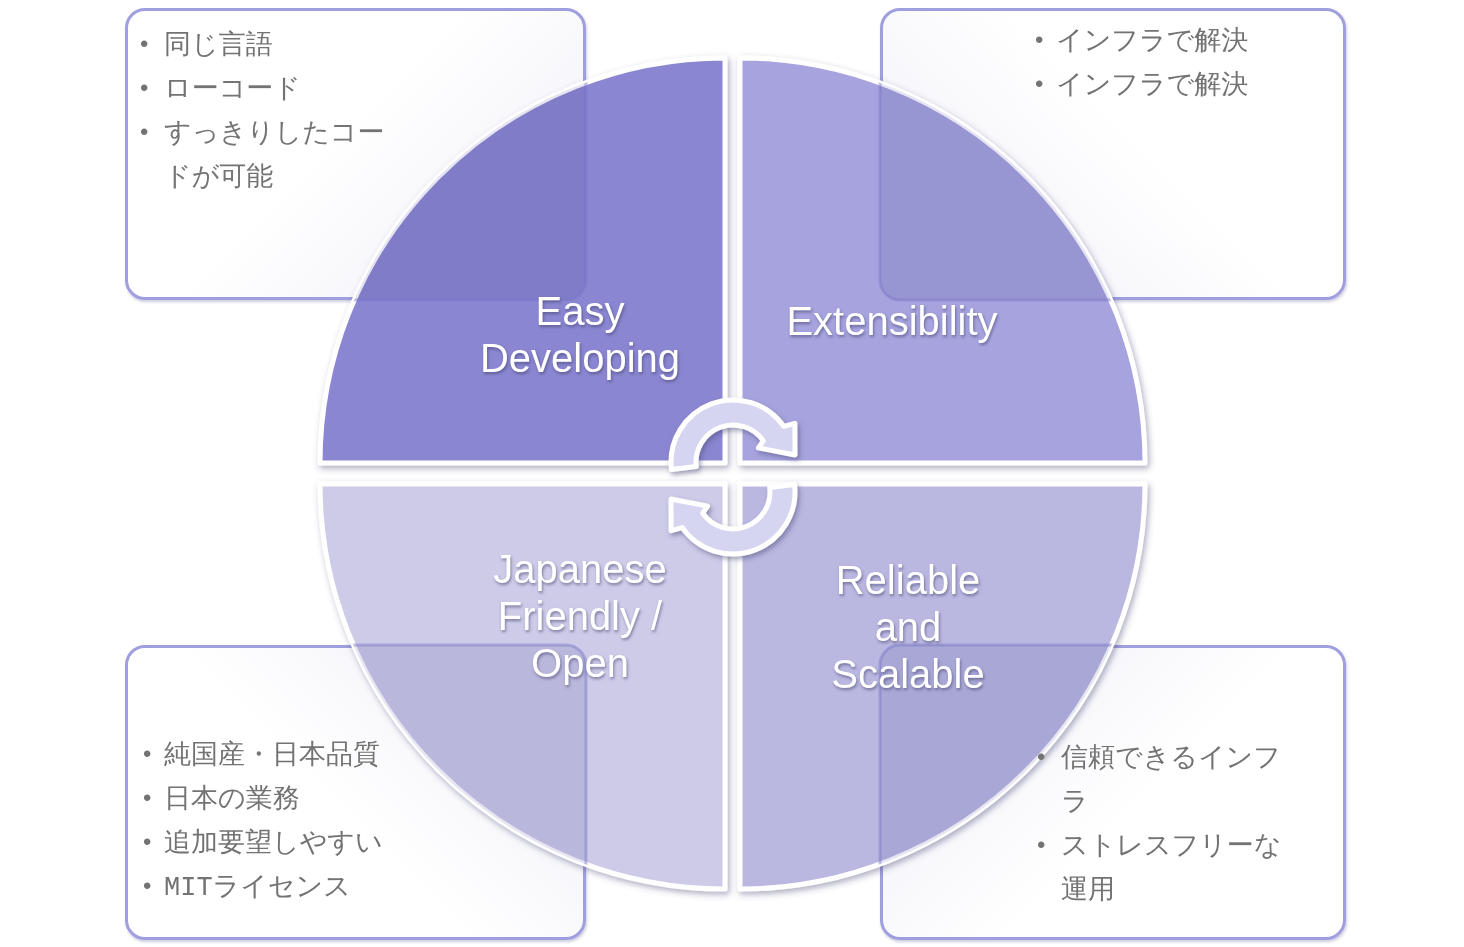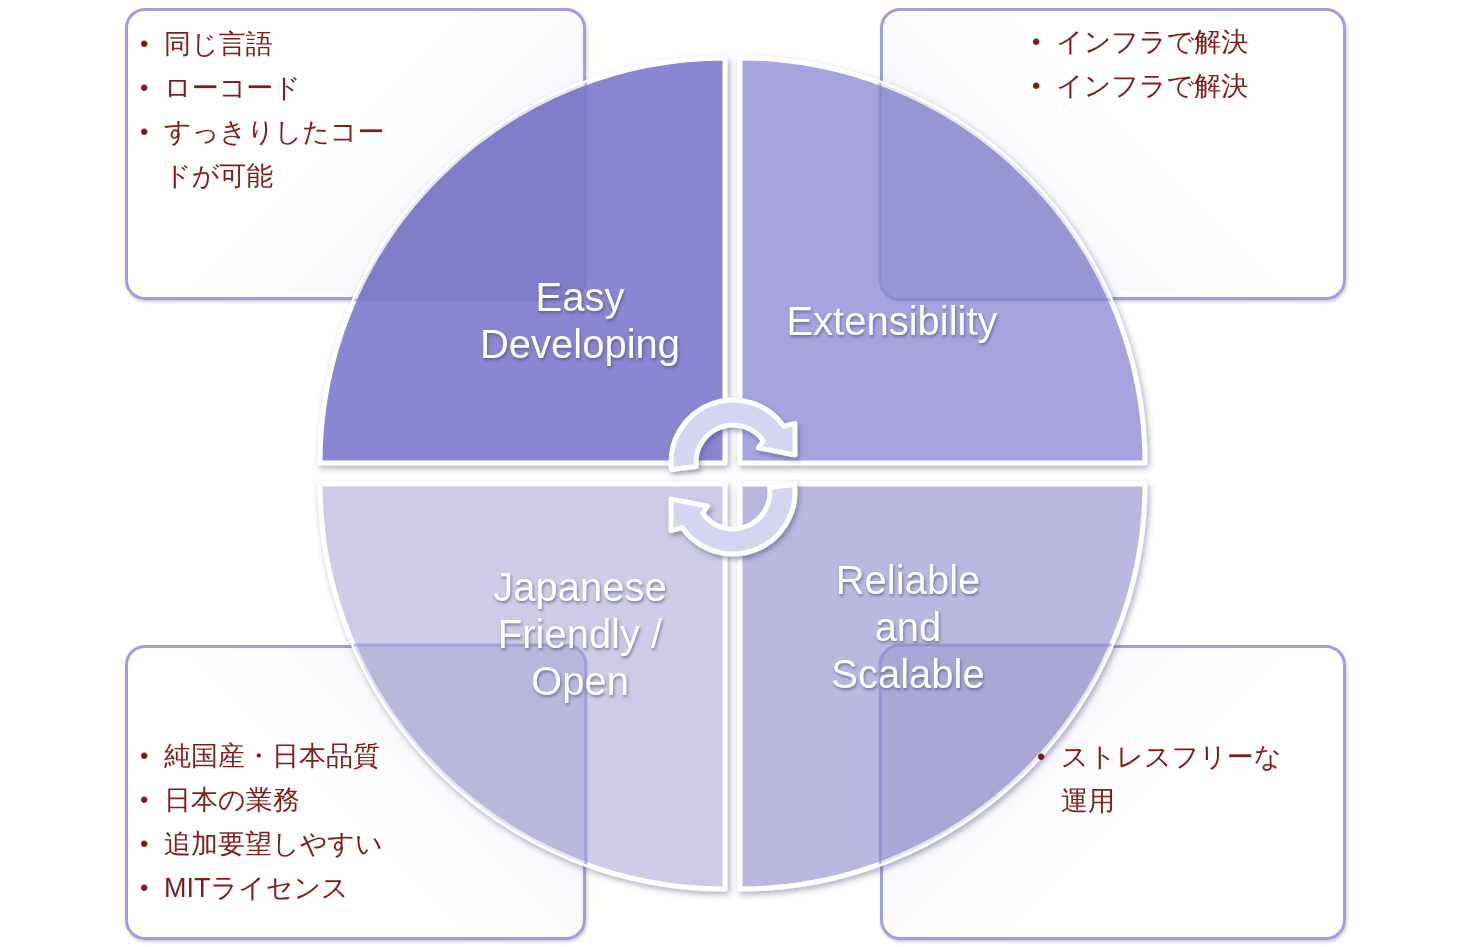--- a/index.html
+++ b/index.html
@@ -45,57 +45,57 @@
     z-index: 2;
   }
 
   
   .bullets {
     position: absolute;
     z-index: 3;
     list-style: none;
     margin: 0;
     padding: 0;
-    color: #7f1d1d;
+    color: #737373;
     font-size: 27px;
     line-height: 44px;
     word-break: break-all;
   }
   .bullets li {
     position: relative;
     padding-left: 26px;
   }
   .bullets li::before {
     content: "\2022";
     position: absolute;
     left: 2px;
     top: 0;
     font-size: 24px;
   }
   .bullets.tl { left: 138px;  top: 22px;  width: 252px; }
-  .bullets.tr { left: 1030px; top: 20px;  width: 300px; }
-  .bullets.bl { left: 138px;  top: 734px; width: 256px; }
+  .bullets.tr { left: 1030px; top: 20px;  width: 300px; font-family: Liberation Mono, monospace; }
+  .bullets.bl { left: 138px;  top: 734px; width: 256px; font-family: Liberation Mono, monospace; }
   .bullets.br { left: 1035px; top: 735px; width: 250px; }
 
   
   .quad-label {
     position: absolute;
     z-index: 3;
     transform: translate(-50%, -50%);
     color: #ffffff;
     font-size: 40px;
     line-height: 47px;
     text-align: center;
     white-space: nowrap;
     text-shadow: 1px 2px 3px rgba(60,60,100,0.55);
   }
   .quad-label span { display: block; }
-  .quad-label.tl { left: 580px; top: 321px; }
+  .quad-label.tl { left: 580px; top: 335px; }
   .quad-label.tr { left: 884px; top: 321px; margin-left: 8px; }
-  .quad-label.bl { left: 580px; top: 634px; }
+  .quad-label.bl { left: 580px; top: 616px; }
   .quad-label.br { left: 908px; top: 627px; }
 </style>
 </head>
 <body>
 
 <div id="stage">
 
   <div class="callout tl"></div>
   <div class="callout tr"></div>
   <div class="callout bl"></div>
@@ -163,20 +163,21 @@
   </ul>
 
   <ul class="bullets bl">
     <li>純国産・日本品質</li>
     <li>日本の業務</li>
     <li>追加要望しやすい</li>
     <li>MITライセンス</li>
   </ul>
 
   <ul class="bullets br">
+    <li>信頼できるインフラ</li>
     <li>ストレスフリーな運用</li>
   </ul>
 
   <div class="quad-label tl">
     <span>Easy</span>
     <span>Developing</span>
   </div>
 
   <div class="quad-label tr">
     <span>Extensibility</span>

